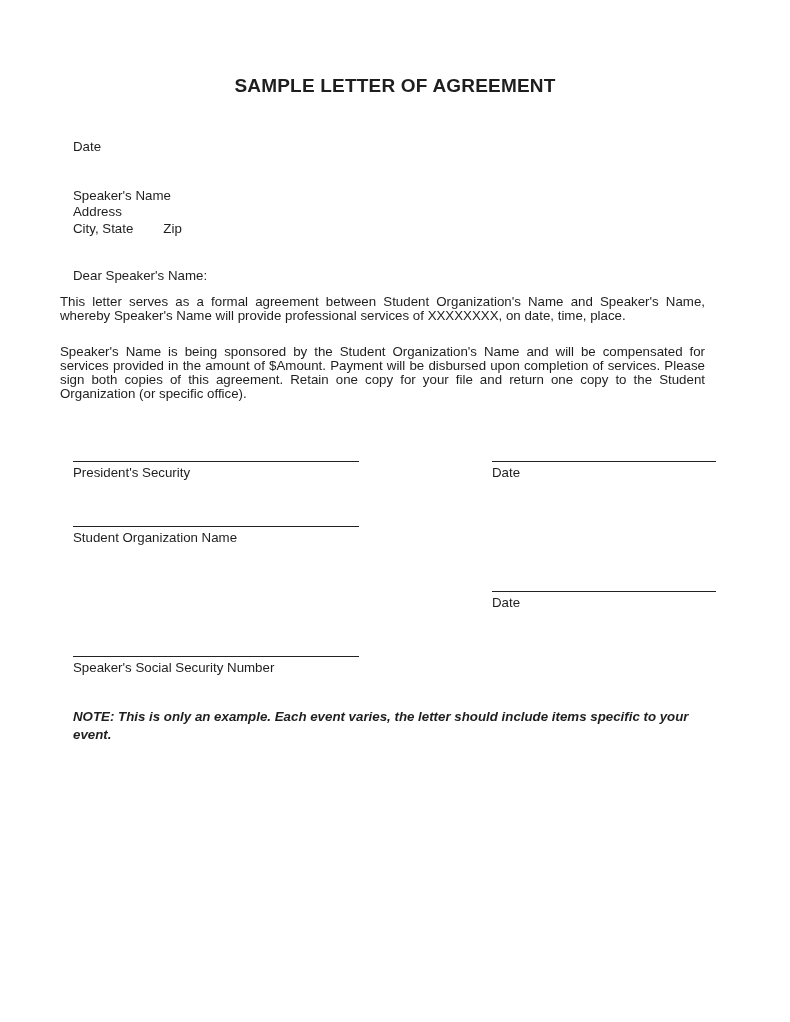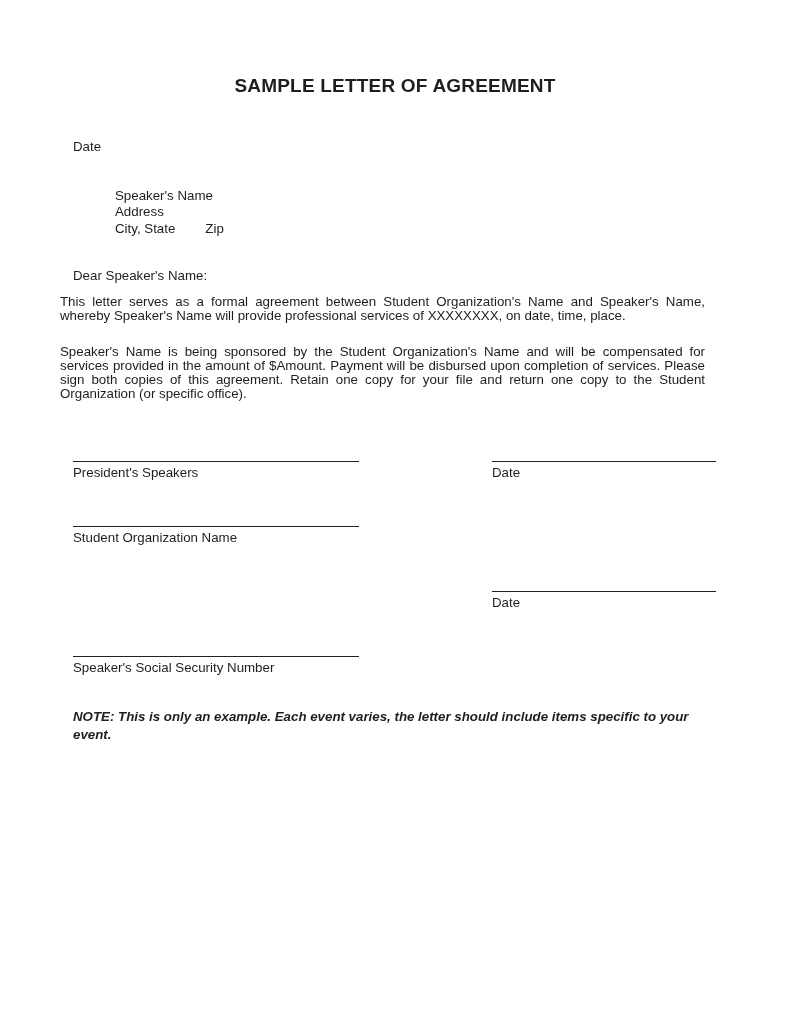--- a/index.html
+++ b/index.html
@@ -30,21 +30,20 @@
   .date-line {
     position: absolute;
     top: 139px;
     left: 73px;
   }
   .address-block {
     position: absolute;
     top: 188px;
     left: 73px;
     line-height: 16.4px;
-    margin-left: 42px;
   }
   .zip-spacer {
     display: inline-block;
     margin-left: 30px;
   }
   .salutation {
     position: absolute;
     top: 268px;
     left: 73px;
   }
@@ -111,21 +110,21 @@
   </div>
 
   <div class="salutation">Dear Speaker's Name:</div>
 
   <div class="para para-1">This letter serves as a formal agreement between Student Organization's Name and Speaker's Name, whereby Speaker's Name will provide professional services of XXXXXXXX, on date, time, place.</div>
 
   <div class="para para-2">Speaker's Name is being sponsored by the Student Organization's Name and will be compensated for services provided in the amount of $Amount. Payment will be disbursed upon completion of services. Please sign both copies of this agreement. Retain one copy for your file and return one copy to the Student Organization (or specific office).</div>
 
   <div class="sig-row sig-row-1">
     <div class="sig-left">
-      <span>President's Speakers</span>
+      <span>President's Security</span>
     </div>
     <div class="sig-right">
       <span>Date</span>
     </div>
   </div>
 
   <div class="sig-row sig-row-2">
     <div class="sig-left">
       <span>Student Organization Name</span>
     </div>

